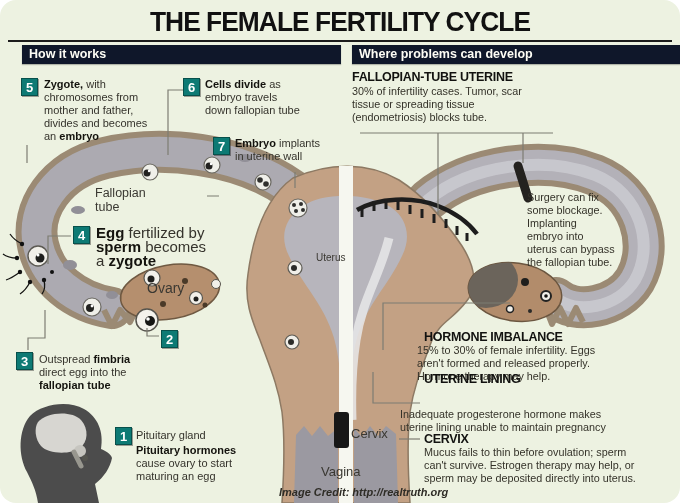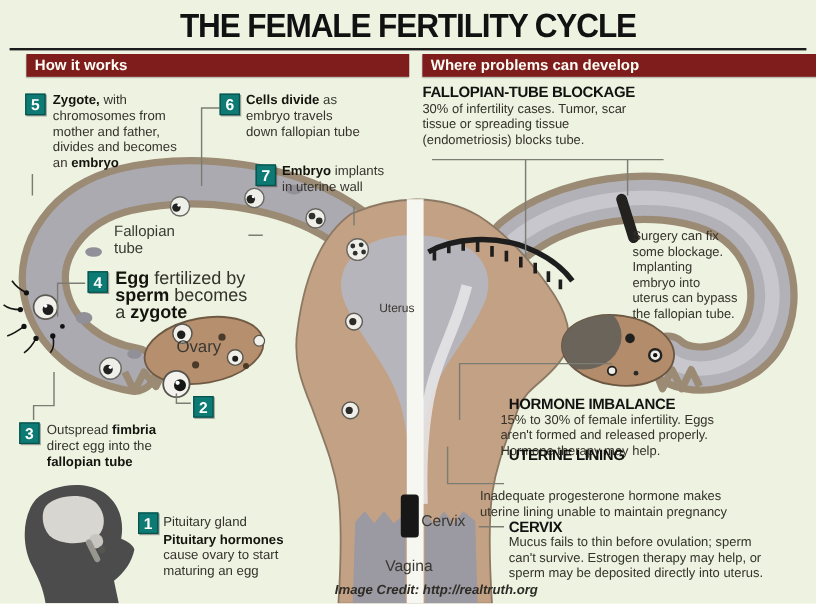--- a/index.html
+++ b/index.html
@@ -1,29 +1,29 @@
 <!DOCTYPE html>
 <html><head>
 <meta charset="utf-8">
 <style>
   html,body{margin:0;padding:0;}
   #stage{
     position:relative;width:680px;height:503px;overflow:hidden;
-    background:#edf2e1;font-family:"Liberation Sans",sans-serif;
+    background:#edf2e1;font-family:"Liberation Sans",sans-serif;border-radius:16px;
     -webkit-font-smoothing:antialiased;
   }
   .abs{position:absolute;}
   #page-title{
     left:0;top:6px;width:680px;text-align:center;
     font-size:28px;font-weight:bold;letter-spacing:-1px;color:#111;
     transform:scaleX(.94);
   }
   #title-rule{left:8px;top:40px;width:664px;height:2px;background:#1c1c1c;}
   .section-bar{
-    top:45px;height:19px;background:#7f1d1d;color:#fdfdf5;
+    top:45px;height:19px;background:#0f172a;color:#fdfdf5;
     font-size:12.5px;font-weight:bold;line-height:19px;padding-left:7px;
     box-sizing:border-box;box-shadow:0 1px 1px rgba(0,0,0,.25);
   }
   #bar-left{left:22px;width:319px;}
   #bar-right{left:352px;width:339px;}
   #anatomy{left:0;top:60px;z-index:1;}
   .txt{
     z-index:3;white-space:pre-line;font-size:11px;line-height:13px;
     color:#35332c;
   }
@@ -225,21 +225,21 @@
 cause ovary to start
 maturing an egg</span></div>
 
   <div class="abs dlabel" style="left:95px;top:186px;font-size:12.5px">Fallopian
 tube</div>
   <div class="abs dlabel" style="left:147px;top:281px;font-size:14px">Ovary</div>
   <div class="abs dlabel" style="left:316px;top:251px;font-size:10px">Uterus</div>
   <div class="abs dlabel" style="left:351px;top:427px">Cervix</div>
   <div class="abs dlabel" style="left:321px;top:465px">Vagina</div>
 
-  <div class="abs rp-head" style="left:352px;top:70px">FALLOPIAN-TUBE BLOCKAGE</div>
+  <div class="abs rp-head" style="left:352px;top:70px">FALLOPIAN-TUBE UTERINE</div>
   <div class="abs rp-body" style="left:352px;top:85px;width:238px">30% of infertility cases. Tumor, scar
 tissue or spreading tissue
 (endometriosis) blocks tube.</div>
 
   <div class="abs rp-body" style="left:527px;top:191px;width:110px">Surgery can fix
 some blockage.
 Implanting
 embryo into
 uterus can bypass
 the fallopian tube.</div>

